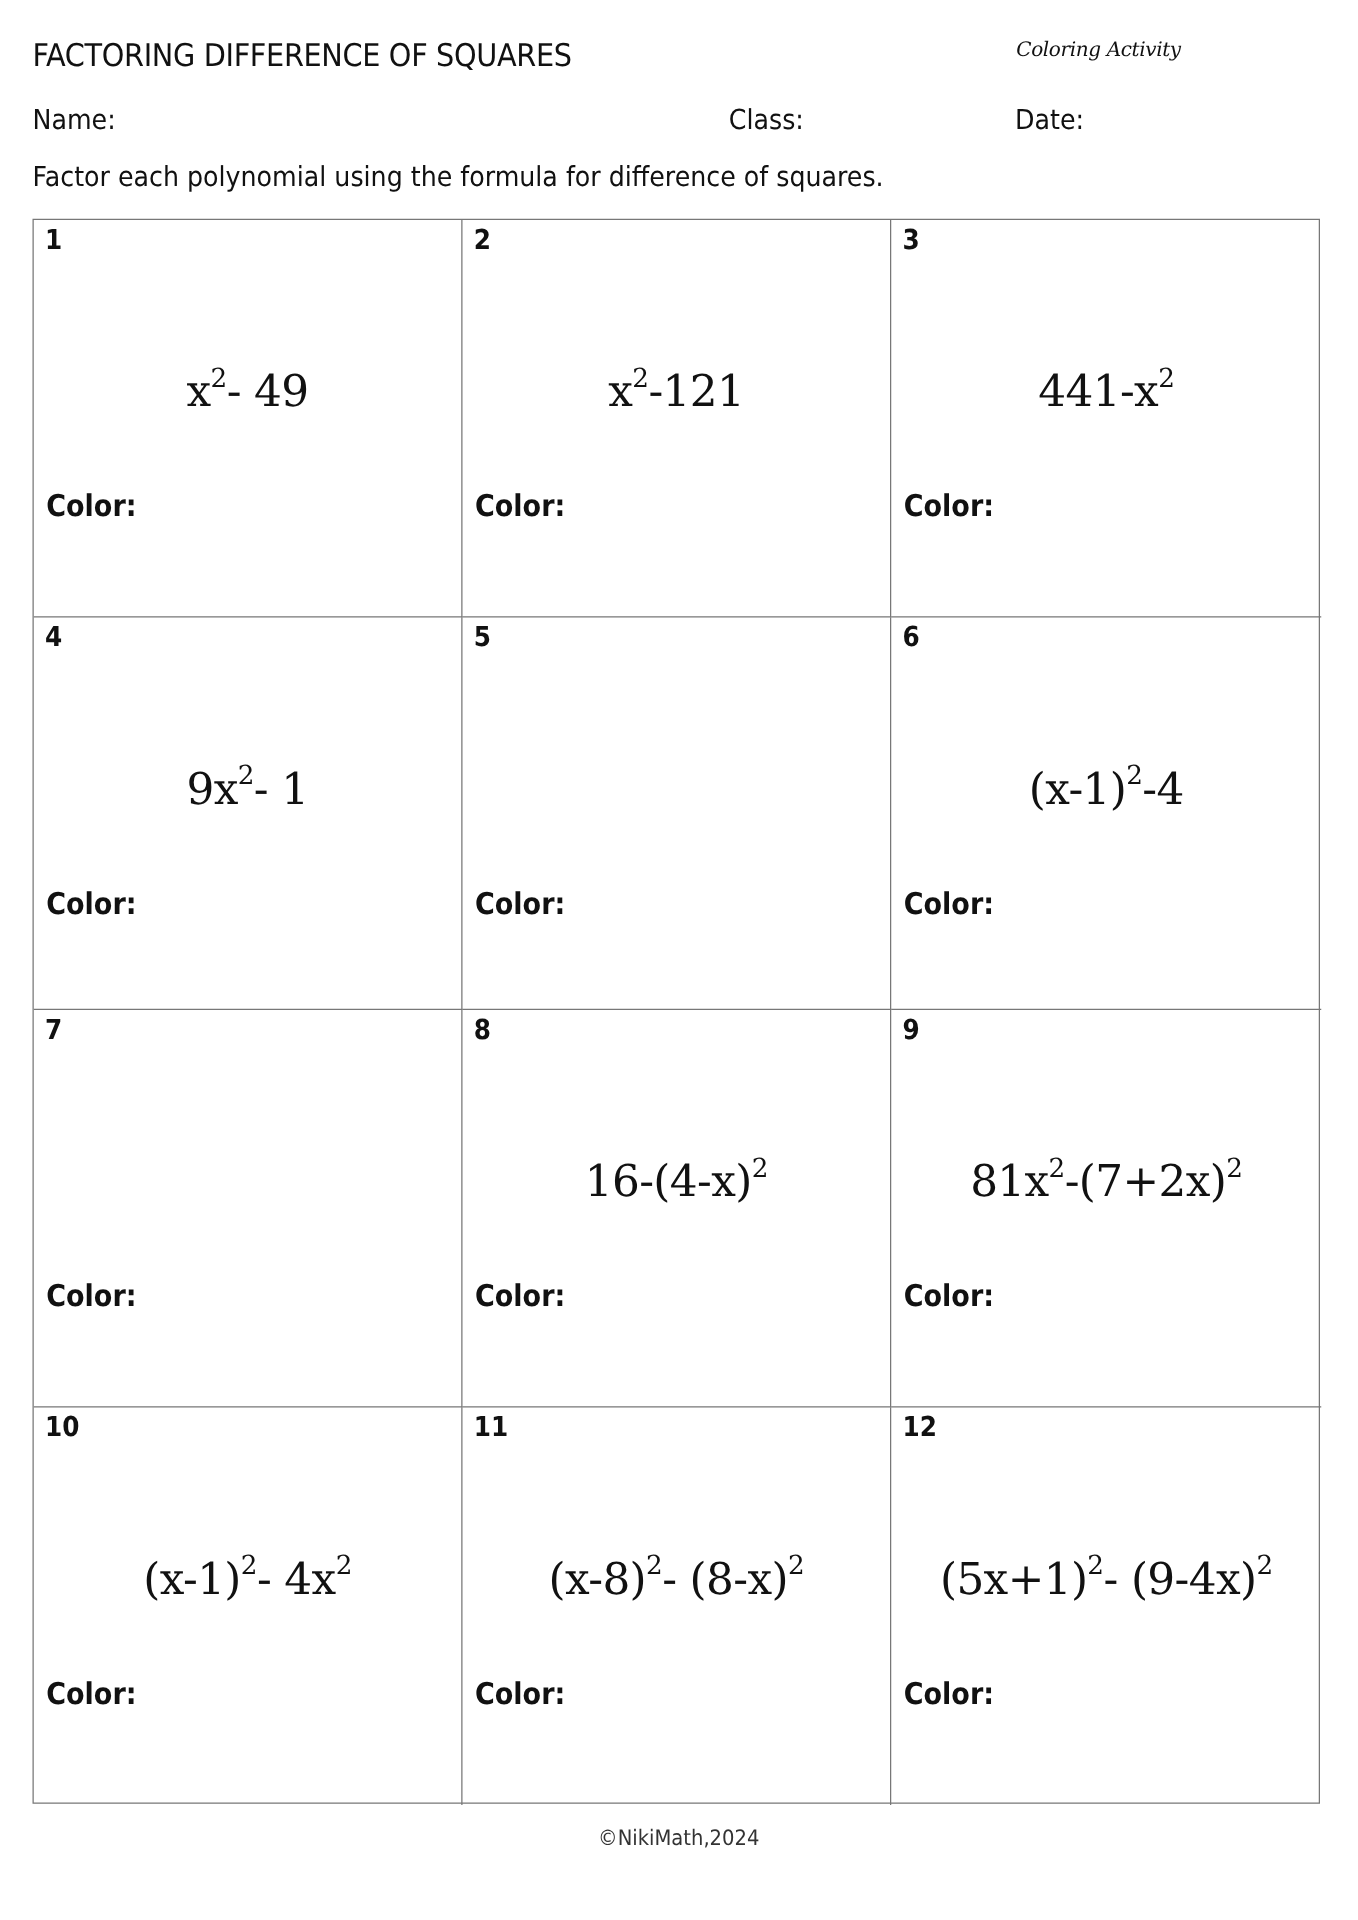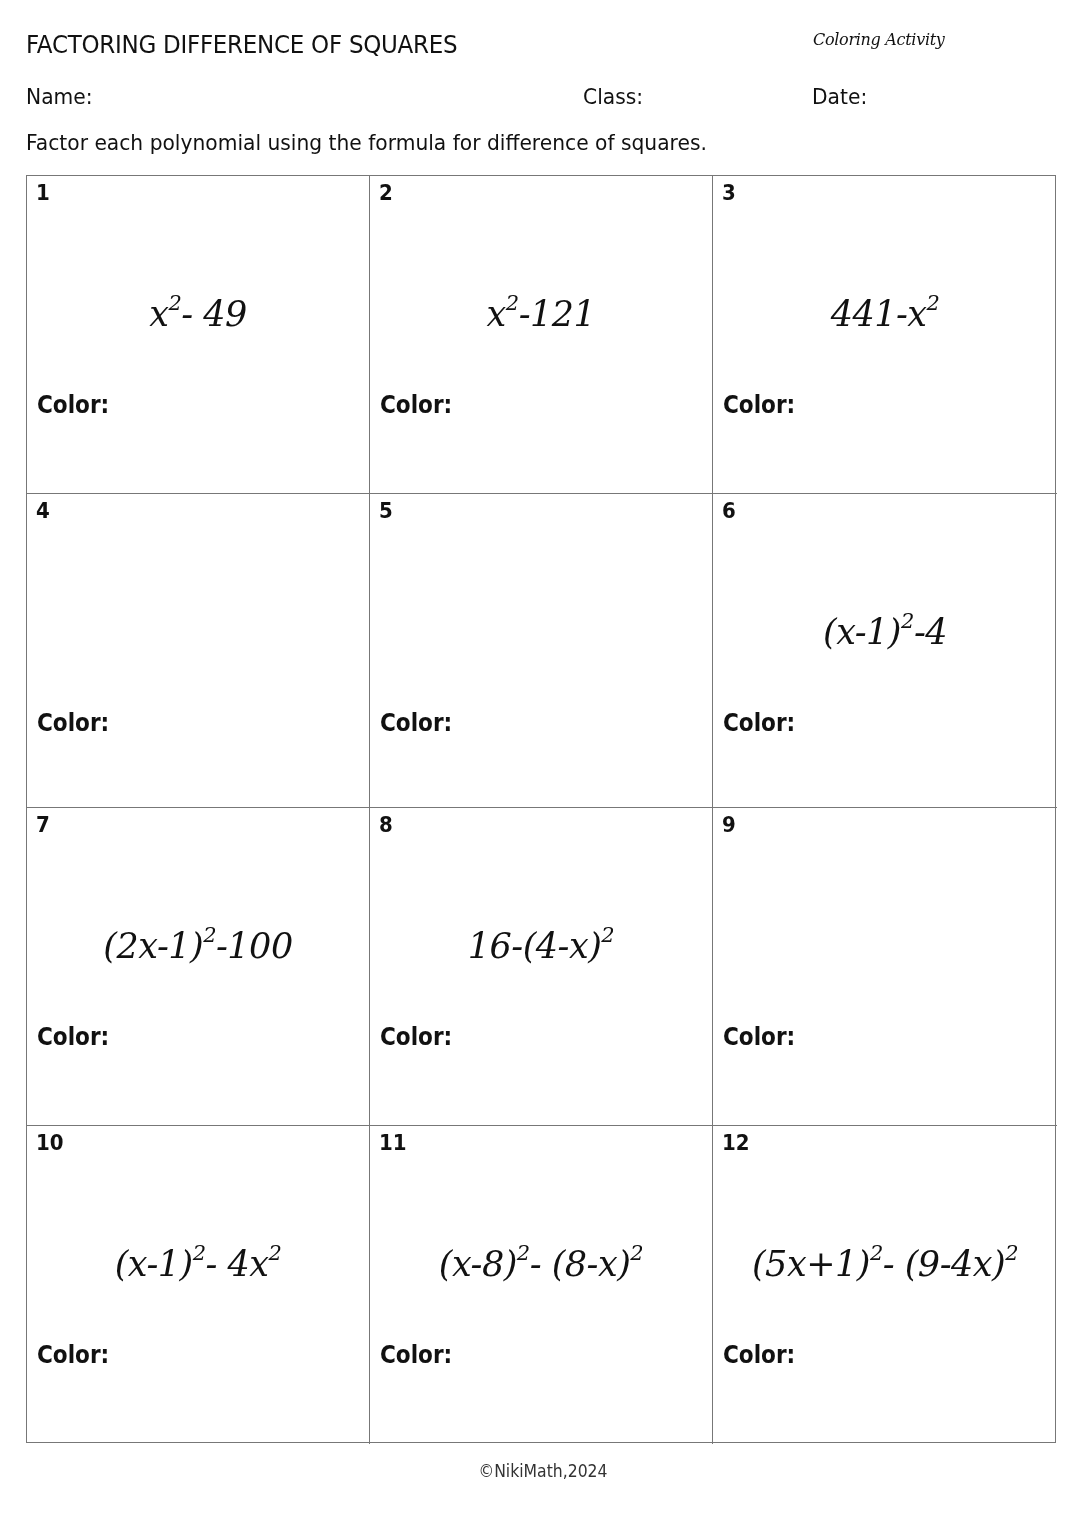--- a/index.html
+++ b/index.html
@@ -88,21 +88,20 @@
   .expr {
     position: absolute;
     left: 0;
     right: 0;
     top: 118px;
     text-align: center;
     font-family: "DejaVu Serif", serif;
     font-size: 35px;
     letter-spacing: -0.5px;
     white-space: nowrap;
-    font-style: italic;
   }
   .expr sup {
     font-size: 0.6em;
     vertical-align: 0.75em;
     line-height: 0;
   }
   .color-label {
     position: absolute;
     left: 10px;
     top: 215px;
@@ -145,43 +144,44 @@
       <div class="expr"><span>x</span><sup>2</sup><span>-121</span></div>
       <div class="color-label">Color:</div>
     </div>
     <div class="cell">
       <div class="cell-num">3</div>
       <div class="expr"><span>441-x</span><sup>2</sup></div>
       <div class="color-label">Color:</div>
     </div>
     <div class="cell">
       <div class="cell-num">4</div>
+      <div class="expr"><span>9x</span><sup>2</sup><span>- 1</span></div>
       <div class="color-label">Color:</div>
     </div>
     <div class="cell">
       <div class="cell-num">5</div>
       <div class="color-label">Color:</div>
     </div>
     <div class="cell">
       <div class="cell-num">6</div>
       <div class="expr"><span>(x-1)</span><sup>2</sup><span>-4</span></div>
       <div class="color-label">Color:</div>
     </div>
     <div class="cell">
       <div class="cell-num">7</div>
-      <div class="expr"><span>(2x-1)</span><sup>2</sup><span>-100</span></div>
       <div class="color-label">Color:</div>
     </div>
     <div class="cell">
       <div class="cell-num">8</div>
       <div class="expr"><span>16-(4-x)</span><sup>2</sup></div>
       <div class="color-label">Color:</div>
     </div>
     <div class="cell">
       <div class="cell-num">9</div>
+      <div class="expr"><span>81x</span><sup>2</sup><span>-(7+2x)</span><sup>2</sup></div>
       <div class="color-label">Color:</div>
     </div>
     <div class="cell">
       <div class="cell-num">10</div>
       <div class="expr"><span>(x-1)</span><sup>2</sup><span>- 4x</span><sup>2</sup></div>
       <div class="color-label">Color:</div>
     </div>
     <div class="cell">
       <div class="cell-num">11</div>
       <div class="expr"><span>(x-8)</span><sup>2</sup><span>- (8-x)</span><sup>2</sup></div>

